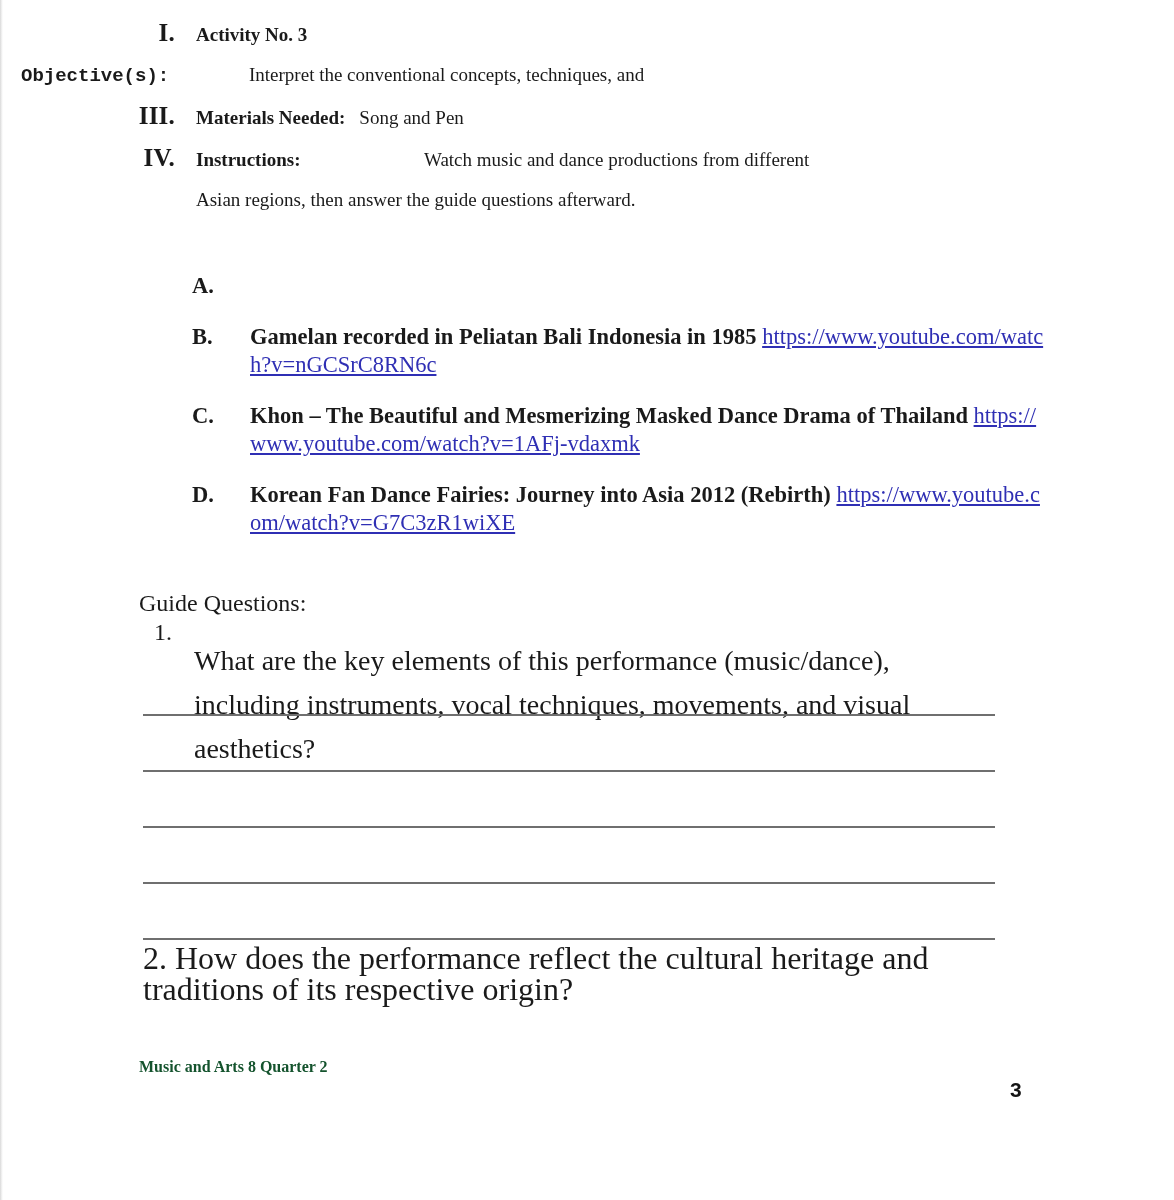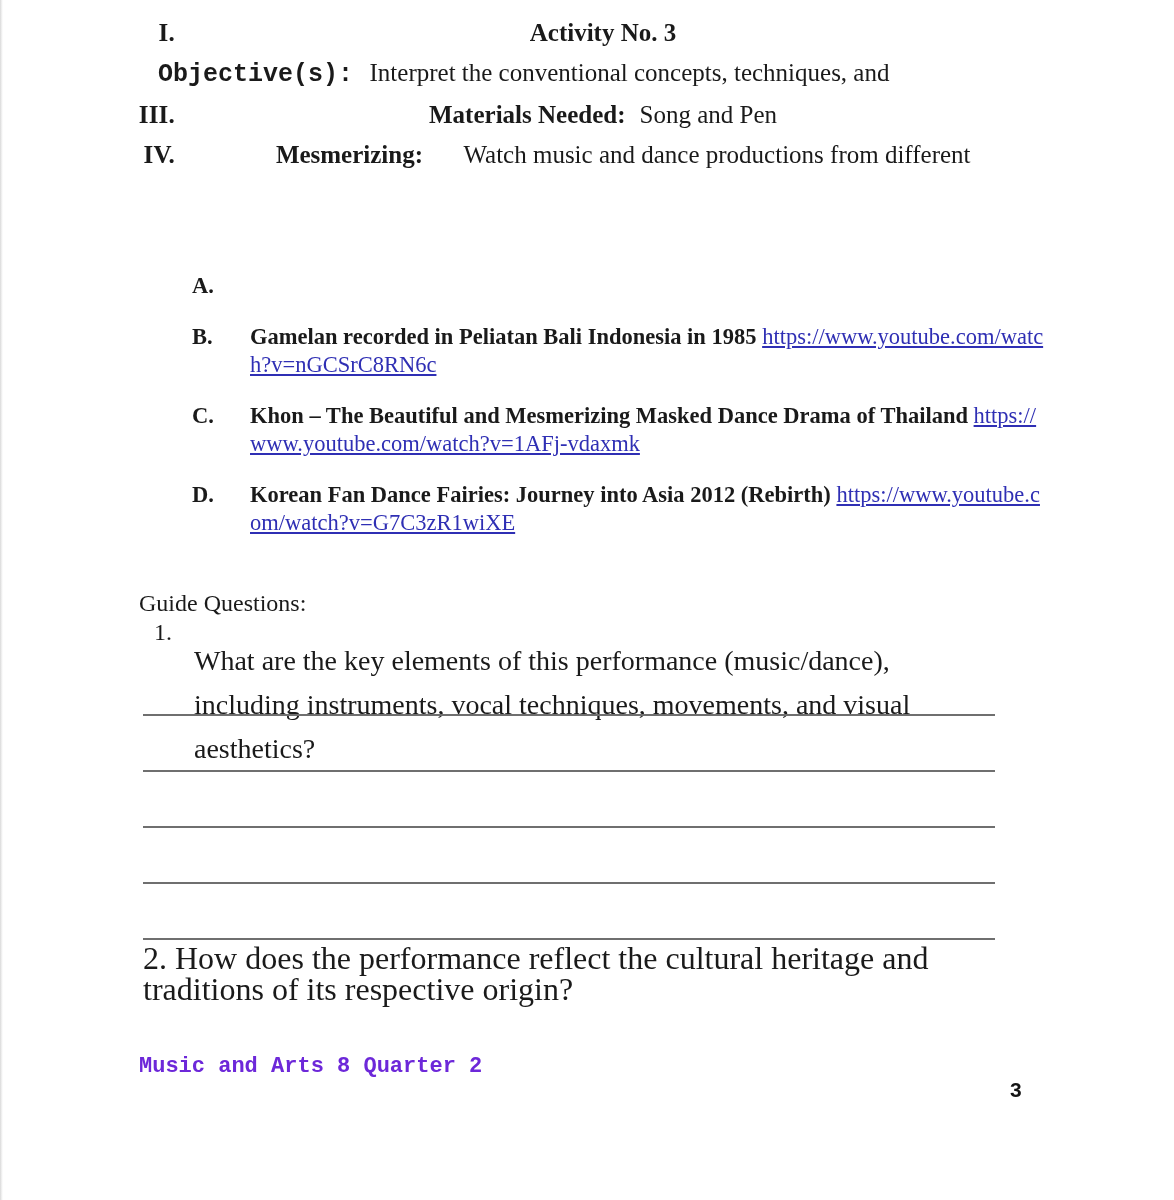--- a/index.html
+++ b/index.html
@@ -50,23 +50,22 @@
     text-align: right;
     flex: 0 0 175px;
     font-weight: bold;
     font-size: 25px;
     line-height: 38px;
     letter-spacing: .2px;
   }
   .roman-body {
     flex: 1 1 auto;
     padding-left: 21px;
-    font-size: 25px;
+    font-size: 19px;
     line-height: 38px;
-    text-align: center;
   }
   .roman-label {
     font-weight: bold;
     display: inline-block;
   }
   .lbl-w-obj  { min-width: 228px; font-family: Liberation Mono, monospace; }
   .lbl-w-mat  { min-width: 0; padding-right: 14px; }
   .lbl-w-ins  { min-width: 228px; }
 
   
@@ -159,25 +158,25 @@
     width: 850px;
     font-size: 32px;
     line-height: 31px;
   }
 
   
   .footer-title {
     position: absolute;
     left: 139px;
     top: 1053px;
-    font-family: Liberation Mono, monospace;
-    font-weight: bold;
-    font-size: 22px;
+    font-family: Liberation Serif, serif;
+    font-weight: bold;
+    font-size: 16px;
     line-height: 28px;
-    color: #6d28d9;
+    color: #14532d;
   }
   .page-number {
     position: absolute;
     left: 1010px;
     top: 1077px;
     font-family: "Liberation Sans", "DejaVu Sans", sans-serif;
     font-weight: bold;
     font-size: 21px;
     line-height: 26px;
     color: #141414;
@@ -209,24 +208,28 @@
     <div class="roman-row">
       <div class="roman-num">III.</div>
       <div class="roman-body">
         <span class="roman-label lbl-w-mat">Materials Needed:</span><span>Song and Pen</span>
       </div>
     </div>
 
     <div class="roman-row">
       <div class="roman-num">IV.</div>
       <div class="roman-body">
-        <span class="roman-label lbl-w-ins">Mesmerizing:</span><span>Watch music and dance productions from different</span>
-      </div>
-    </div>
-
+        <span class="roman-label lbl-w-ins">Instructions:</span><span>Watch music and dance productions from different</span>
+      </div>
+    </div>
+
+    <div class="roman-row">
+      <div class="roman-num"></div>
+      <div class="roman-body">Asian regions, then answer the guide questions afterward.</div>
+    </div>
 
   </div>
 
   <div class="media-list">
 
     <div class="media-item">
       <div class="media-letter">A.</div>
     </div>
 
     <div class="media-item">

